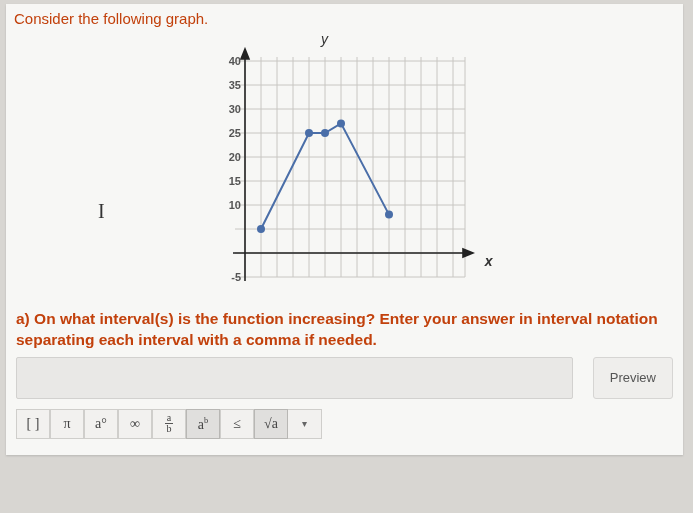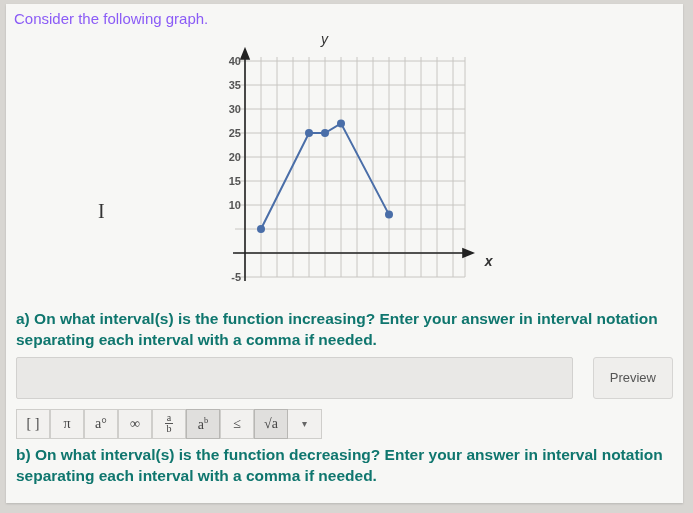--- a/index.html
+++ b/index.html
@@ -14,21 +14,21 @@
   }
   .card {
     background: #f7f7f5;
     margin: 4px 10px 0 6px;
     padding: 6px 8px 10px 8px;
     box-shadow: 0 1px 2px rgba(0,0,0,0.15);
   }
   .intro {
     font-size: 15px;
     font-weight: 500;
-    color: #8b5cf6;
+    color: #c2410c;
     margin-bottom: 4px;
   }
   .graph-wrap {
     text-align: center;
     margin: 0 auto 8px auto;
   }
   .y-label {
     font-style: italic;
     font-size: 14px;
     color: #333;
@@ -52,21 +52,21 @@
     position: absolute;
     left: 98px;
     top: 200px;
     font-family: "Times New Roman", serif;
     font-size: 20px;
     color: #333;
   }
   .question {
     font-size: 15.5px;
     font-weight: bold;
-    color: #0f766e;
+    color: #c2410c;
     line-height: 1.35;
     margin: 6px 2px;
   }
   .answer-row {
     display: flex;
     align-items: flex-end;
     margin: 6px 2px 10px 2px;
     gap: 20px;
   }
   .answer-input {
@@ -225,15 +225,14 @@
       </span>
     </button>
     <button class="tb-btn active">
       <span><span>a</span><sup>b</sup></span>
     </button>
     <button class="tb-btn">≤</button>
     <button class="tb-btn active">√a</button>
     <button class="tb-btn tb-drop">▾</button>
   </div>
 
-  <div class="question">b) On what interval(s) is the function decreasing? Enter your answer in interval notation separating each interval with a comma if needed.</div>
 
 </div>
 
 </body></html>

